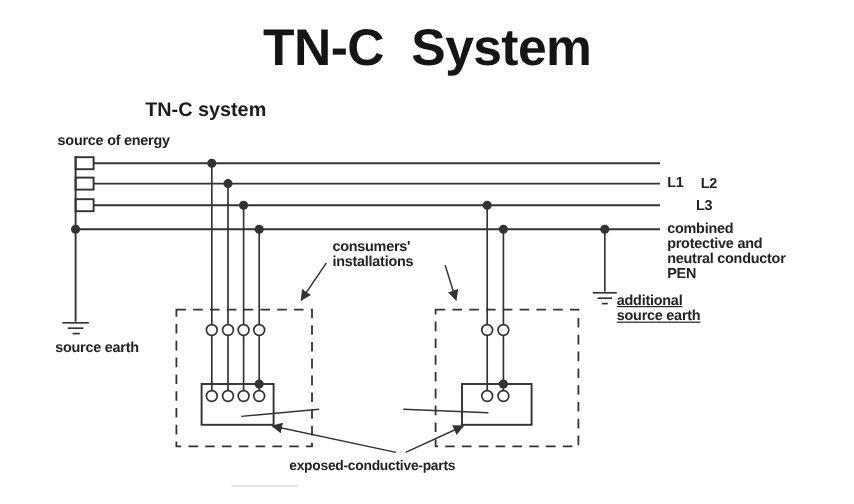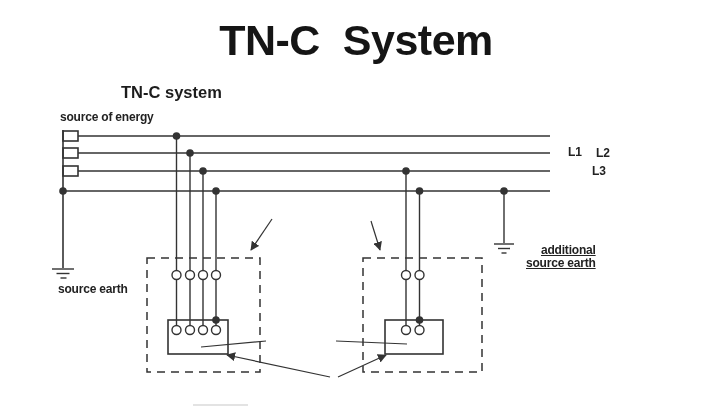--- a/index.html
+++ b/index.html
@@ -1,18 +1,18 @@
 <!DOCTYPE html>
 <html style="--line: #333333; --text: #222222; --bg: #ffffff;"><head>
 <meta charset="utf-8">
 <style>
   :root { --line:#333333; --text:#222222; --bg:#ffffff; }
   * { box-sizing: border-box; }
   body { margin:0; background:#fff; font-family:"Liberation Sans", sans-serif; }
-  #canvas { position:relative; width:712px; height:420px; background:var(--bg); overflow:hidden;text-align:right; }
+  #canvas { position:relative; width:712px; height:420px; background:var(--bg); overflow:hidden; }
   #drawing { position:absolute; left:0; top:0; }
 
   .wire   { stroke:var(--line); stroke-width:1.6; fill:none; }
   .thin   { stroke:var(--line); stroke-width:1.4; fill:none; }
   .box    { stroke:var(--line); stroke-width:1.6; fill:none; }
   .dashed { stroke:var(--line); stroke-width:1.5; fill:none; stroke-dasharray:8 6; }
   .dot    { fill:var(--line); stroke:none; }
   .term   { fill:#ffffff; stroke:var(--line); stroke-width:1.4; }
   .leader { stroke:var(--line); stroke-width:1.2; fill:none; }
   .ah     { fill:var(--line); }
@@ -21,21 +21,21 @@
   .page-title {
     position:absolute; top:16px; left:50%; transform:translateX(-50%);
     font-size:43px; font-weight:600; color:#151515; white-space:pre; letter-spacing:-0.5px;
   }
   .subtitle {
     position:absolute; left:121px; top:83px;
     font-size:16.5px; font-weight:bold; color:#1c1c1c;
   }
   .dlabel {
     position:absolute; font-size:12px; font-weight:bold; color:var(--text);
-    line-height:12.5px; white-space:pre-line; letter-spacing:-0.2px;margin-left:12px;
+    line-height:12.5px; white-space:pre-line; letter-spacing:-0.2px;
   }
   #lbl-source-energy { left:48px;  top:111px; }
   #lbl-l1            { left:556px; top:146px; }
   #lbl-l2            { left:584px; top:147px; }
   #lbl-l3            { left:580px; top:165px; }
   #lbl-pen           { left:556px; top:184px; }
   #lbl-add-earth     { left:514px; top:244px;text-decoration:underline; }
   #lbl-source-earth  { left:46px;  top:283px; }
   #lbl-consumers     { left:277px; top:199px; }
   #lbl-equipment     { left:267px; top:323px; }
@@ -136,16 +136,23 @@
     <rect class="artifact" x="193" y="404" width="55" height="2"></rect>
   </svg>
 
   <div class="page-title">TN-C  System</div>
   <div class="subtitle">TN-C system</div>
 
   <div class="dlabel" id="lbl-source-energy">source of energy</div>
   <div class="dlabel" id="lbl-l1">L1</div>
   <div class="dlabel" id="lbl-l2">L2</div>
   <div class="dlabel" id="lbl-l3">L3</div>
+  <div class="dlabel" id="lbl-pen">combined
+protective and
+neutral conductor
+PEN</div>
   <div class="dlabel" id="lbl-add-earth">additional
 source earth</div>
   <div class="dlabel" id="lbl-source-earth">source earth</div>
+  <div class="dlabel" id="lbl-consumers">consumers'
+installations</div>
+  <div class="dlabel" id="lbl-exposed">exposed-conductive-parts</div>
 </div>
 
 </body></html>

